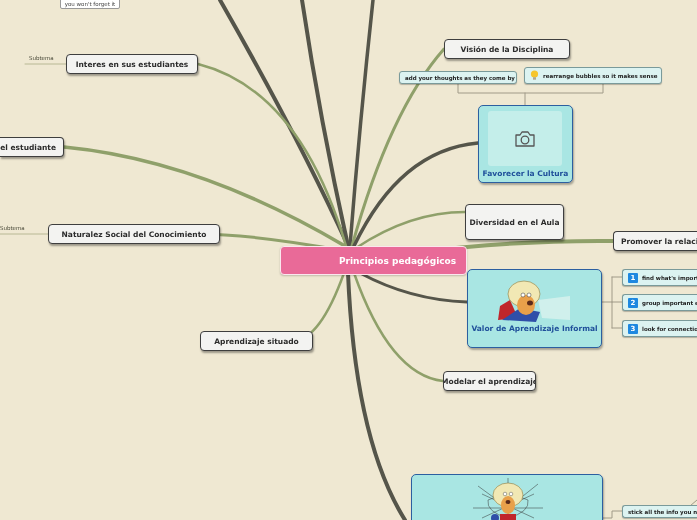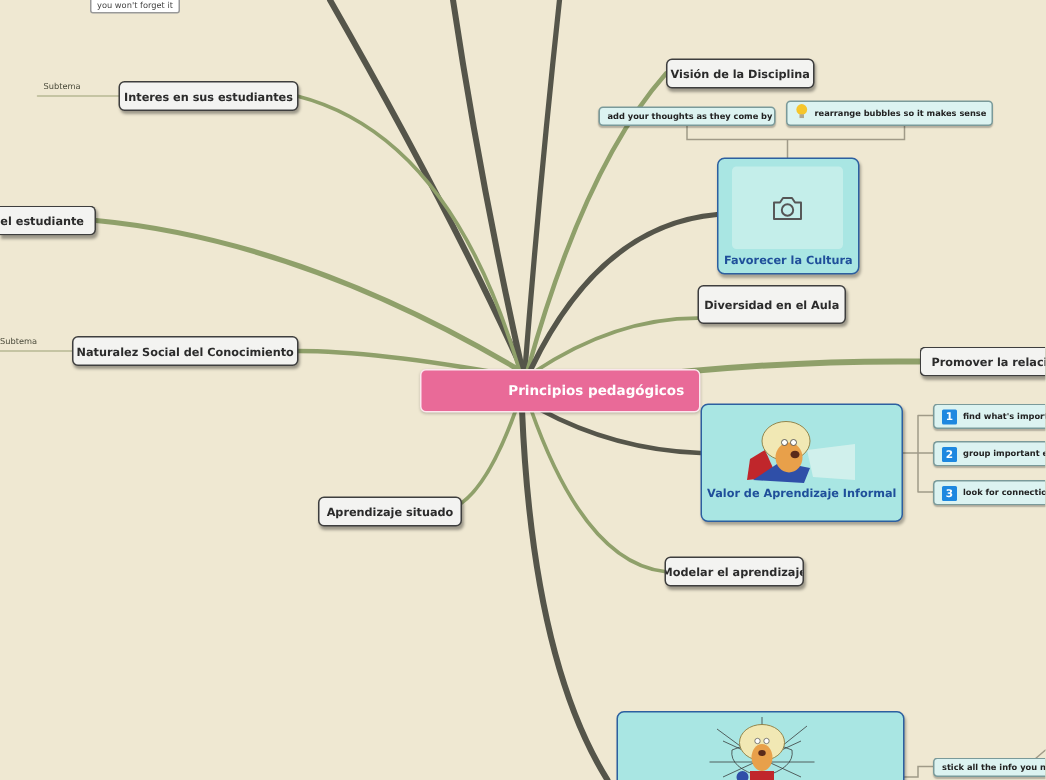--- a/index.html
+++ b/index.html
@@ -48,32 +48,32 @@
     <path d="M601 302 L612 302 M612 277 L612 328 M612 277 L622 277 M612 302 L622 302 M612 328 L622 328" stroke="#a09a88" stroke-width="1"></path>
 
     <path d="M602 518 L612 518 L612 511 L622 511" stroke="#a09a88" stroke-width="1"></path>
     <path d="M690 506 L697 500" stroke="#a09a88" stroke-width="1"></path>
   </g>
 </svg>
 
 <div class="topnote">you won't forget it</div>
 
 <span class="subtema" style="left:29px;top:55px;">Subtema</span>
-<div class="node" style="left:79px;top:54px;width:120px;height:20px;">Interes en sus estudiantes</div>
+<div class="node" style="left:66px;top:54px;width:132px;height:20px;">Interes en sus estudiantes</div>
 
 <div class="node left-cut" style="left:0;top:137px;width:64px;height:20px;">del estudiante</div>
 
 <span class="subtema" style="left:0;top:225px;">Subtema</span>
-<div class="node" style="left:48px;top:224px;width:151px;height:20px;">Naturalez Social del Conocimiento</div>
+<div class="node" style="left:48px;top:224px;width:172px;height:20px;">Naturalez Social del Conocimiento</div>
 
-<div class="node" style="left:212px;top:331px;width:96px;height:20px;">Aprendizaje situado</div>
+<div class="node" style="left:200px;top:331px;width:113px;height:20px;">Aprendizaje situado</div>
 
 <div class="root">Principios pedagógicos</div>
 
-<div class="node" style="left:444px;top:39px;width:99px;height:20px;">Visión de la Disciplina</div>
+<div class="node" style="left:444px;top:39px;width:126px;height:20px;">Visión de la Disciplina</div>
 
 <div class="note" style="left:399px;top:71px;width:118px;height:13px;">
   <span>add your thoughts as they come by</span>
 </div>
 <div class="note" style="left:524px;top:67px;width:138px;height:17px;">
   <span style="display:inline-block;margin-right:4px;">
     <svg width="9" height="11" viewBox="0 0 9 11">
         <circle cx="4.5" cy="4" r="3.6" fill="#f6c62c"></circle>
         <rect x="3" y="7.2" width="3" height="2.5" fill="#b0a890"></rect>
       </svg>
@@ -84,21 +84,21 @@
 <div class="imgnode" style="left:478px;top:105px;width:95px;height:78px;">
   <div style="position:absolute;left:9px;top:5px;width:74px;height:55px;background:#c4eeea;border-radius:3px;display:flex;align-items:center;justify-content:center;">
     <svg width="22" height="18" viewBox="0 0 22 18">
         <path d="M2 5 H6 L8 2 H14 L16 5 H20 V16 H2 Z" fill="none" stroke="#555" stroke-width="1.3" stroke-linejoin="round"></path>
         <circle cx="11" cy="10" r="3.8" fill="none" stroke="#555" stroke-width="1.3"></circle>
       </svg>
   </div>
   <div class="cap" style="top:63px;">Favorecer la Cultura</div>
 </div>
 
-<div class="node" style="left:465px;top:190px;width:99px;height:26px;">Diversidad en el Aula</div>
+<div class="node" style="left:465px;top:204px;width:99px;height:36px;">Diversidad en el Aula</div>
 
 <div class="node right-cut" style="left:613px;top:231px;width:84px;height:20px;">Promover la relación</div>
 
 <div class="imgnode" style="left:467px;top:269px;width:135px;height:79px;">
   <svg style="position:absolute;left:28px;top:8px;" width="78" height="44" viewBox="0 0 78 44">
     <polygon points="42,22 74,18 74,42 46,40" fill="#d9f3ee" opacity="0.8"></polygon>
     <path d="M4 28 L14 22 L22 40 L2 42 Z" fill="#c0262b"></path>
     <path d="M6 42 L24 30 L44 34 L40 44 Z" fill="#2f4fa8"></path>
     <ellipse cx="28" cy="16" rx="16" ry="13" fill="#f1e8b4" stroke="#8a7a40" stroke-width="0.6"></ellipse>
     <ellipse cx="30" cy="27" rx="9" ry="10" fill="#e8a04a"></ellipse>

